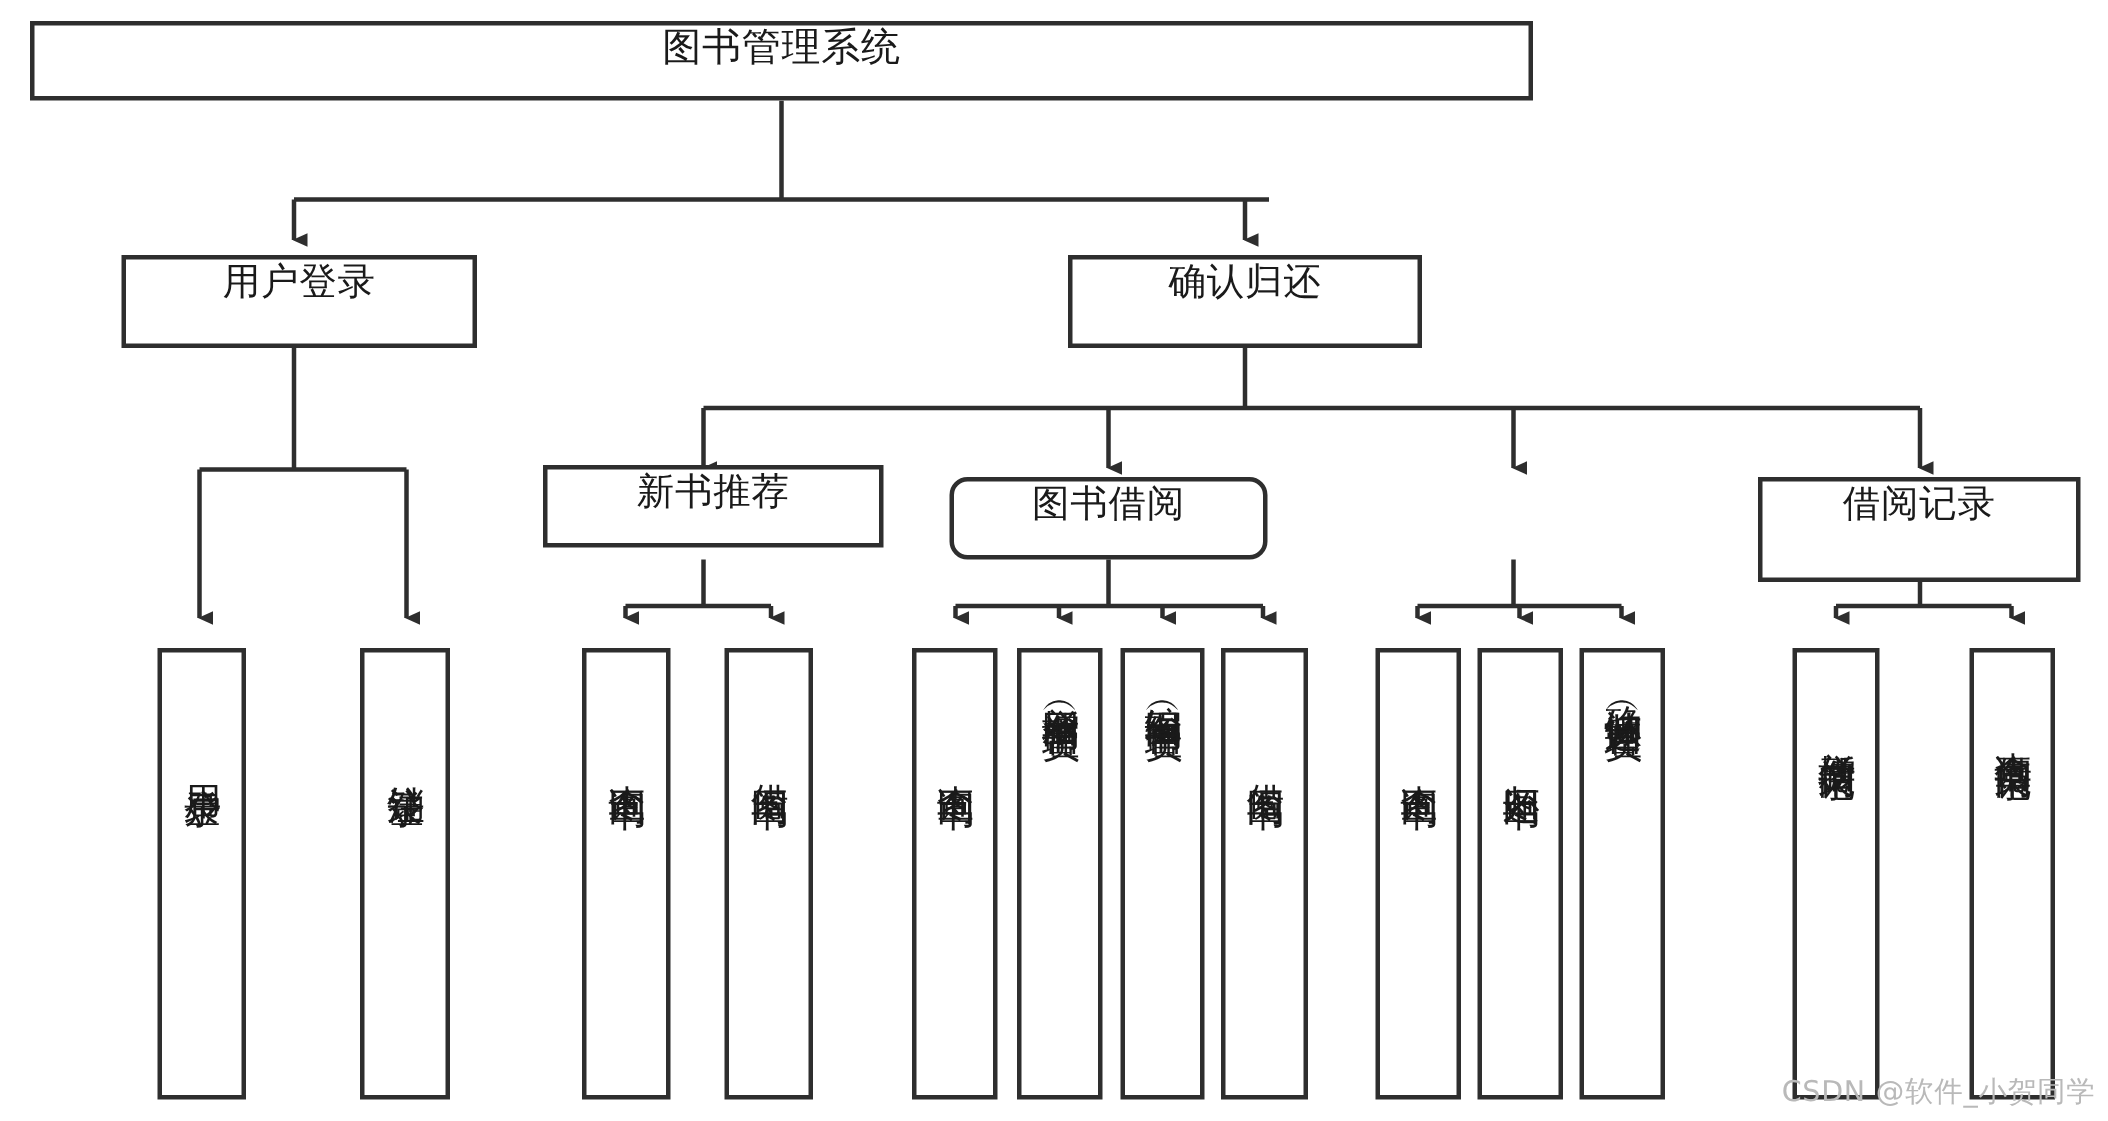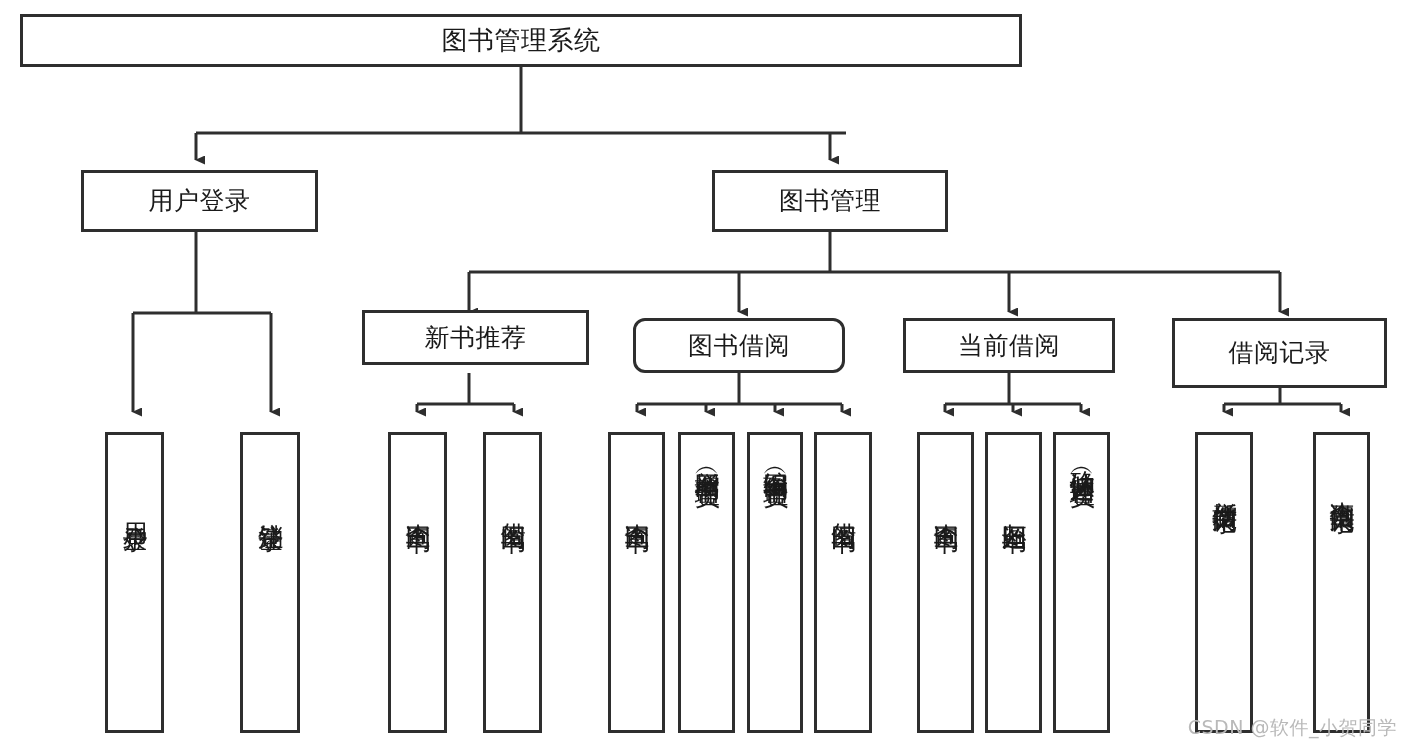--- a/index.html
+++ b/index.html
@@ -24,21 +24,20 @@
     top: 0;
     width: 1405px;
     height: 747px;
   }
   .node {
     position: absolute;
     box-sizing: border-box;
     border: 3px solid #2e2e2e;
     background: #ffffff;
     display: flex;
-    align-items: center;
     justify-content: center;
     color: #1a1a1a;
   }
   .node-label {
     display: block;
     white-space: pre;
     line-height: 1.18;
     letter-spacing: 0.5px;
   }
   
@@ -140,34 +139,31 @@
 
   <div class="node horiz" id="node-root" style="left:20px; top:14px; width:1002px; height:53px;">
     <span class="node-label">图书管理系统</span>
   </div>
 
   <div class="node horiz" id="node-user-login" style="left:81px; top:170px; width:237px; height:62px;">
     <span class="node-label">用户登录</span>
   </div>
 
   <div class="node horiz" id="node-book-manage" style="left:712px; top:170px; width:236px; height:62px;">
-    <span class="node-label">图书管理</span>
+    <span class="node-label">确认归还</span>
   </div>
 
   <div class="node horiz" id="node-new-book-rec" style="left:362px; top:310px; width:227px; height:55px;">
     <span class="node-label">新书推荐</span>
   </div>
 
   <div class="node horiz" id="node-book-borrow" style="left:633px; top:318px; width:212px; height:55px;border-radius:12px;">
     <span class="node-label">图书借阅</span>
   </div>
 
-  <div class="node horiz" id="node-current-borrow" style="left:903px; top:318px; width:212px; height:55px;">
-    <span class="node-label">当前借阅</span>
-  </div>
 
   <div class="node horiz" id="node-borrow-record" style="left:1172px; top:318px; width:215px; height:70px;">
     <span class="node-label">借阅记录</span>
   </div>
 
   <div class="node vert mid" id="leaf-user-login" style="left:105px; top:432px; width:59px; height:301px;">
     <span class="node-label">用户登录</span>
   </div>
 
   <div class="node vert mid" id="leaf-logout" style="left:240px; top:432px; width:60px; height:301px;">

